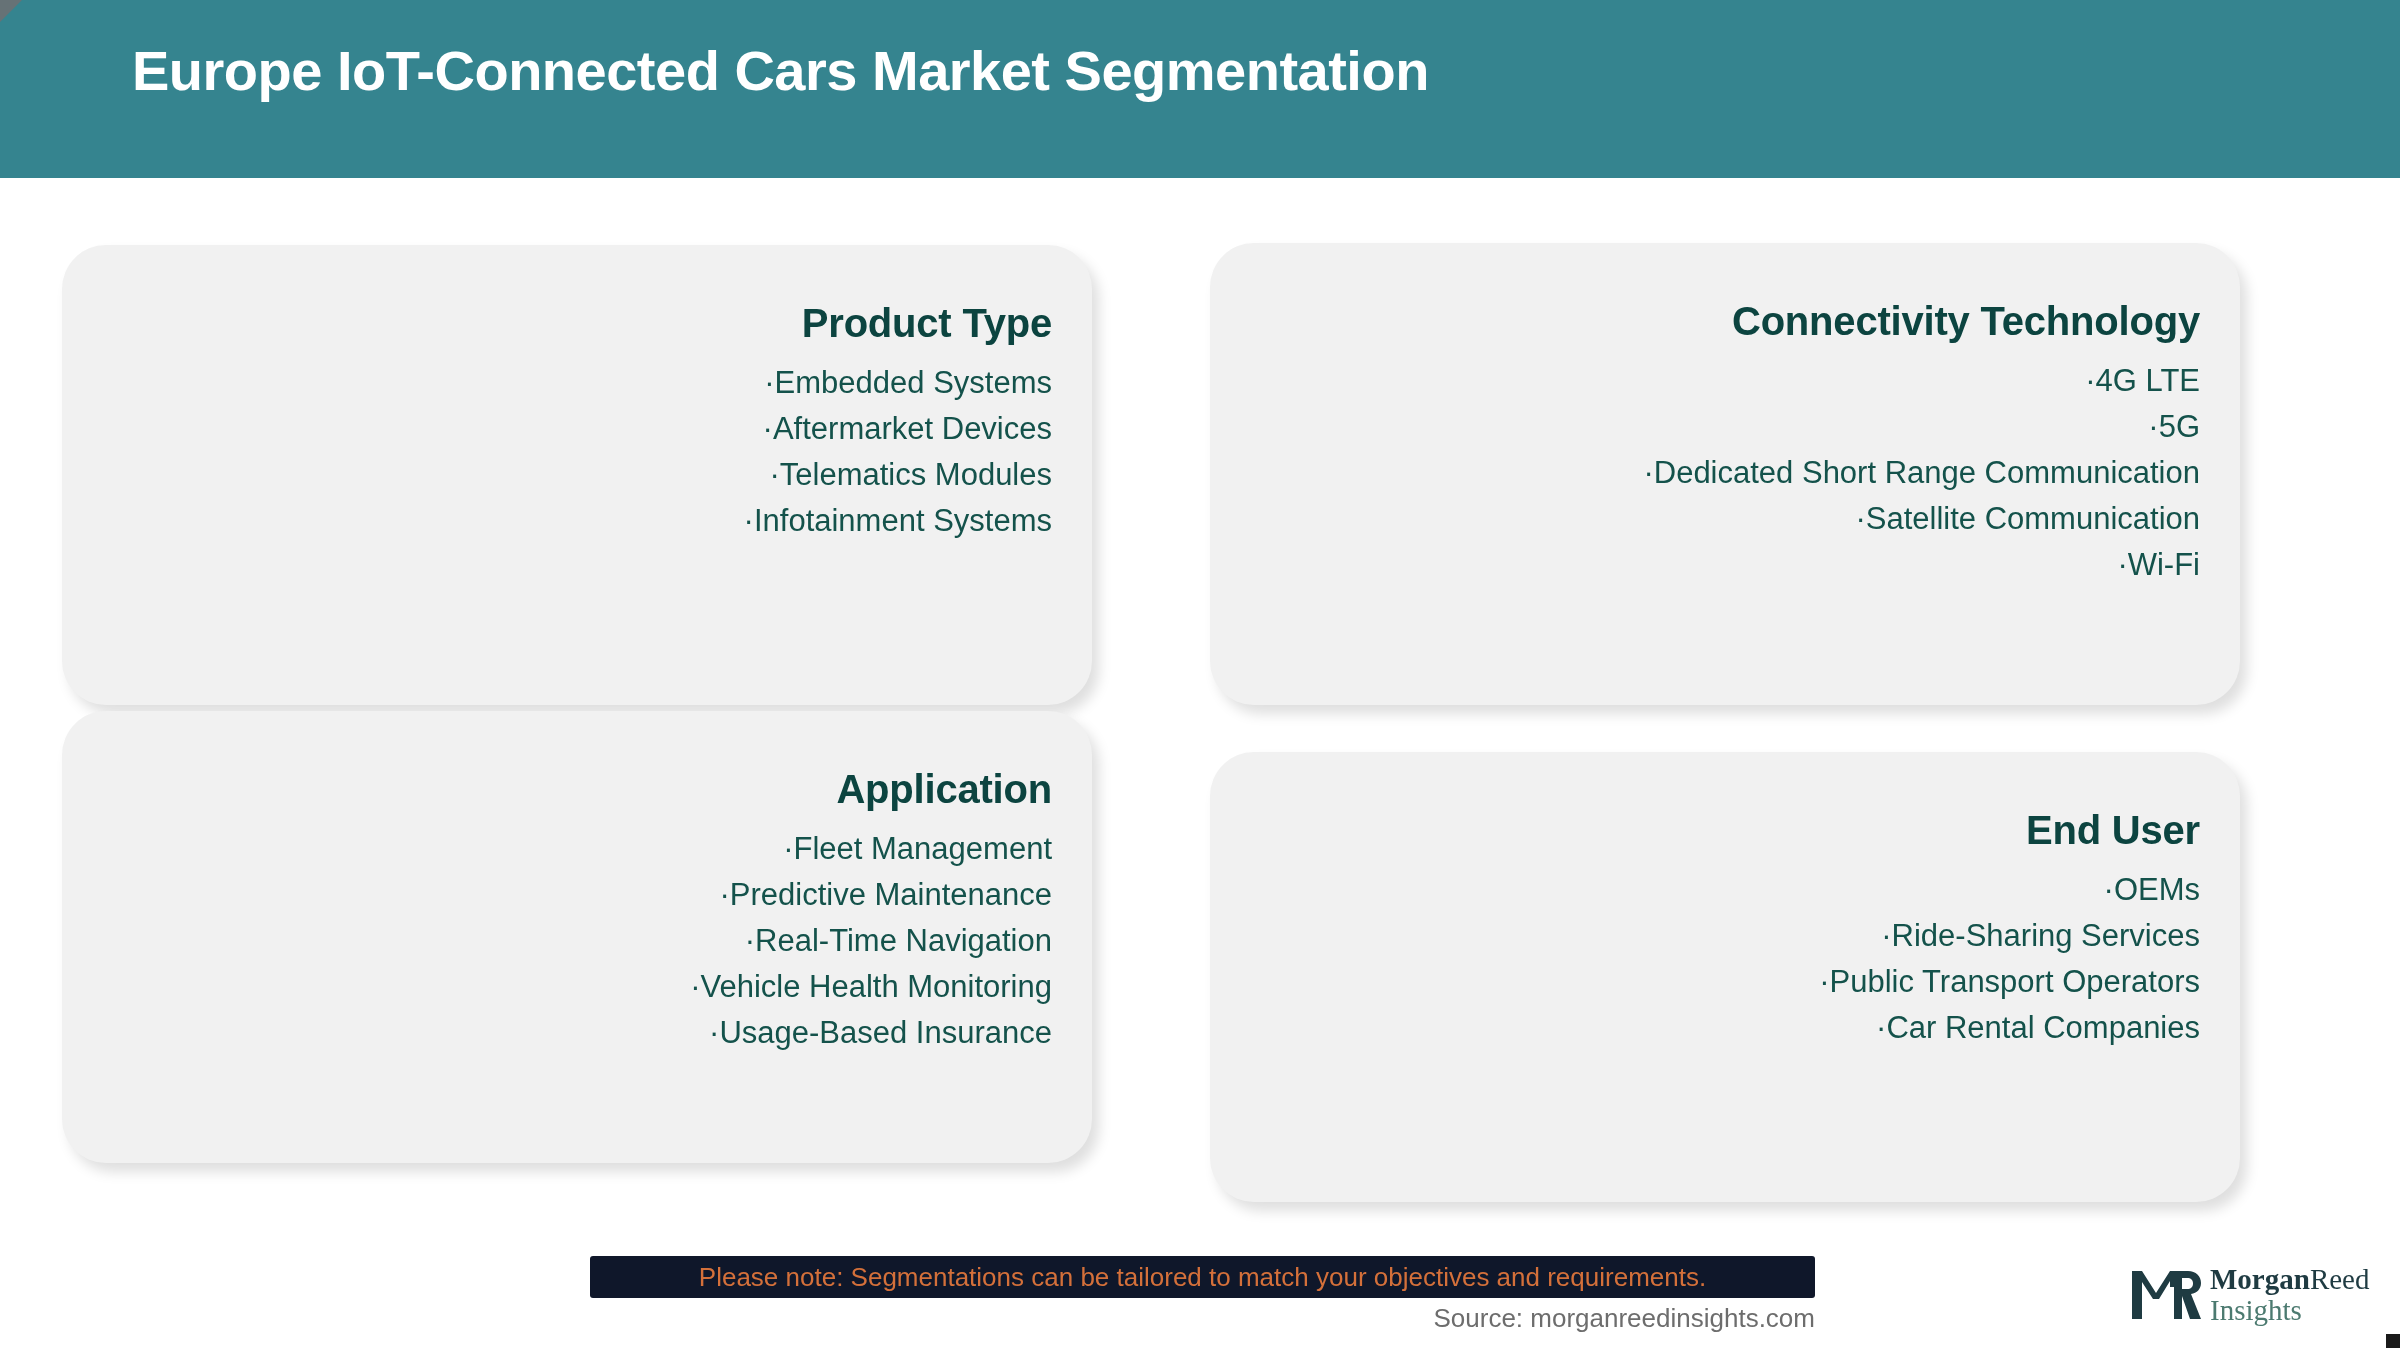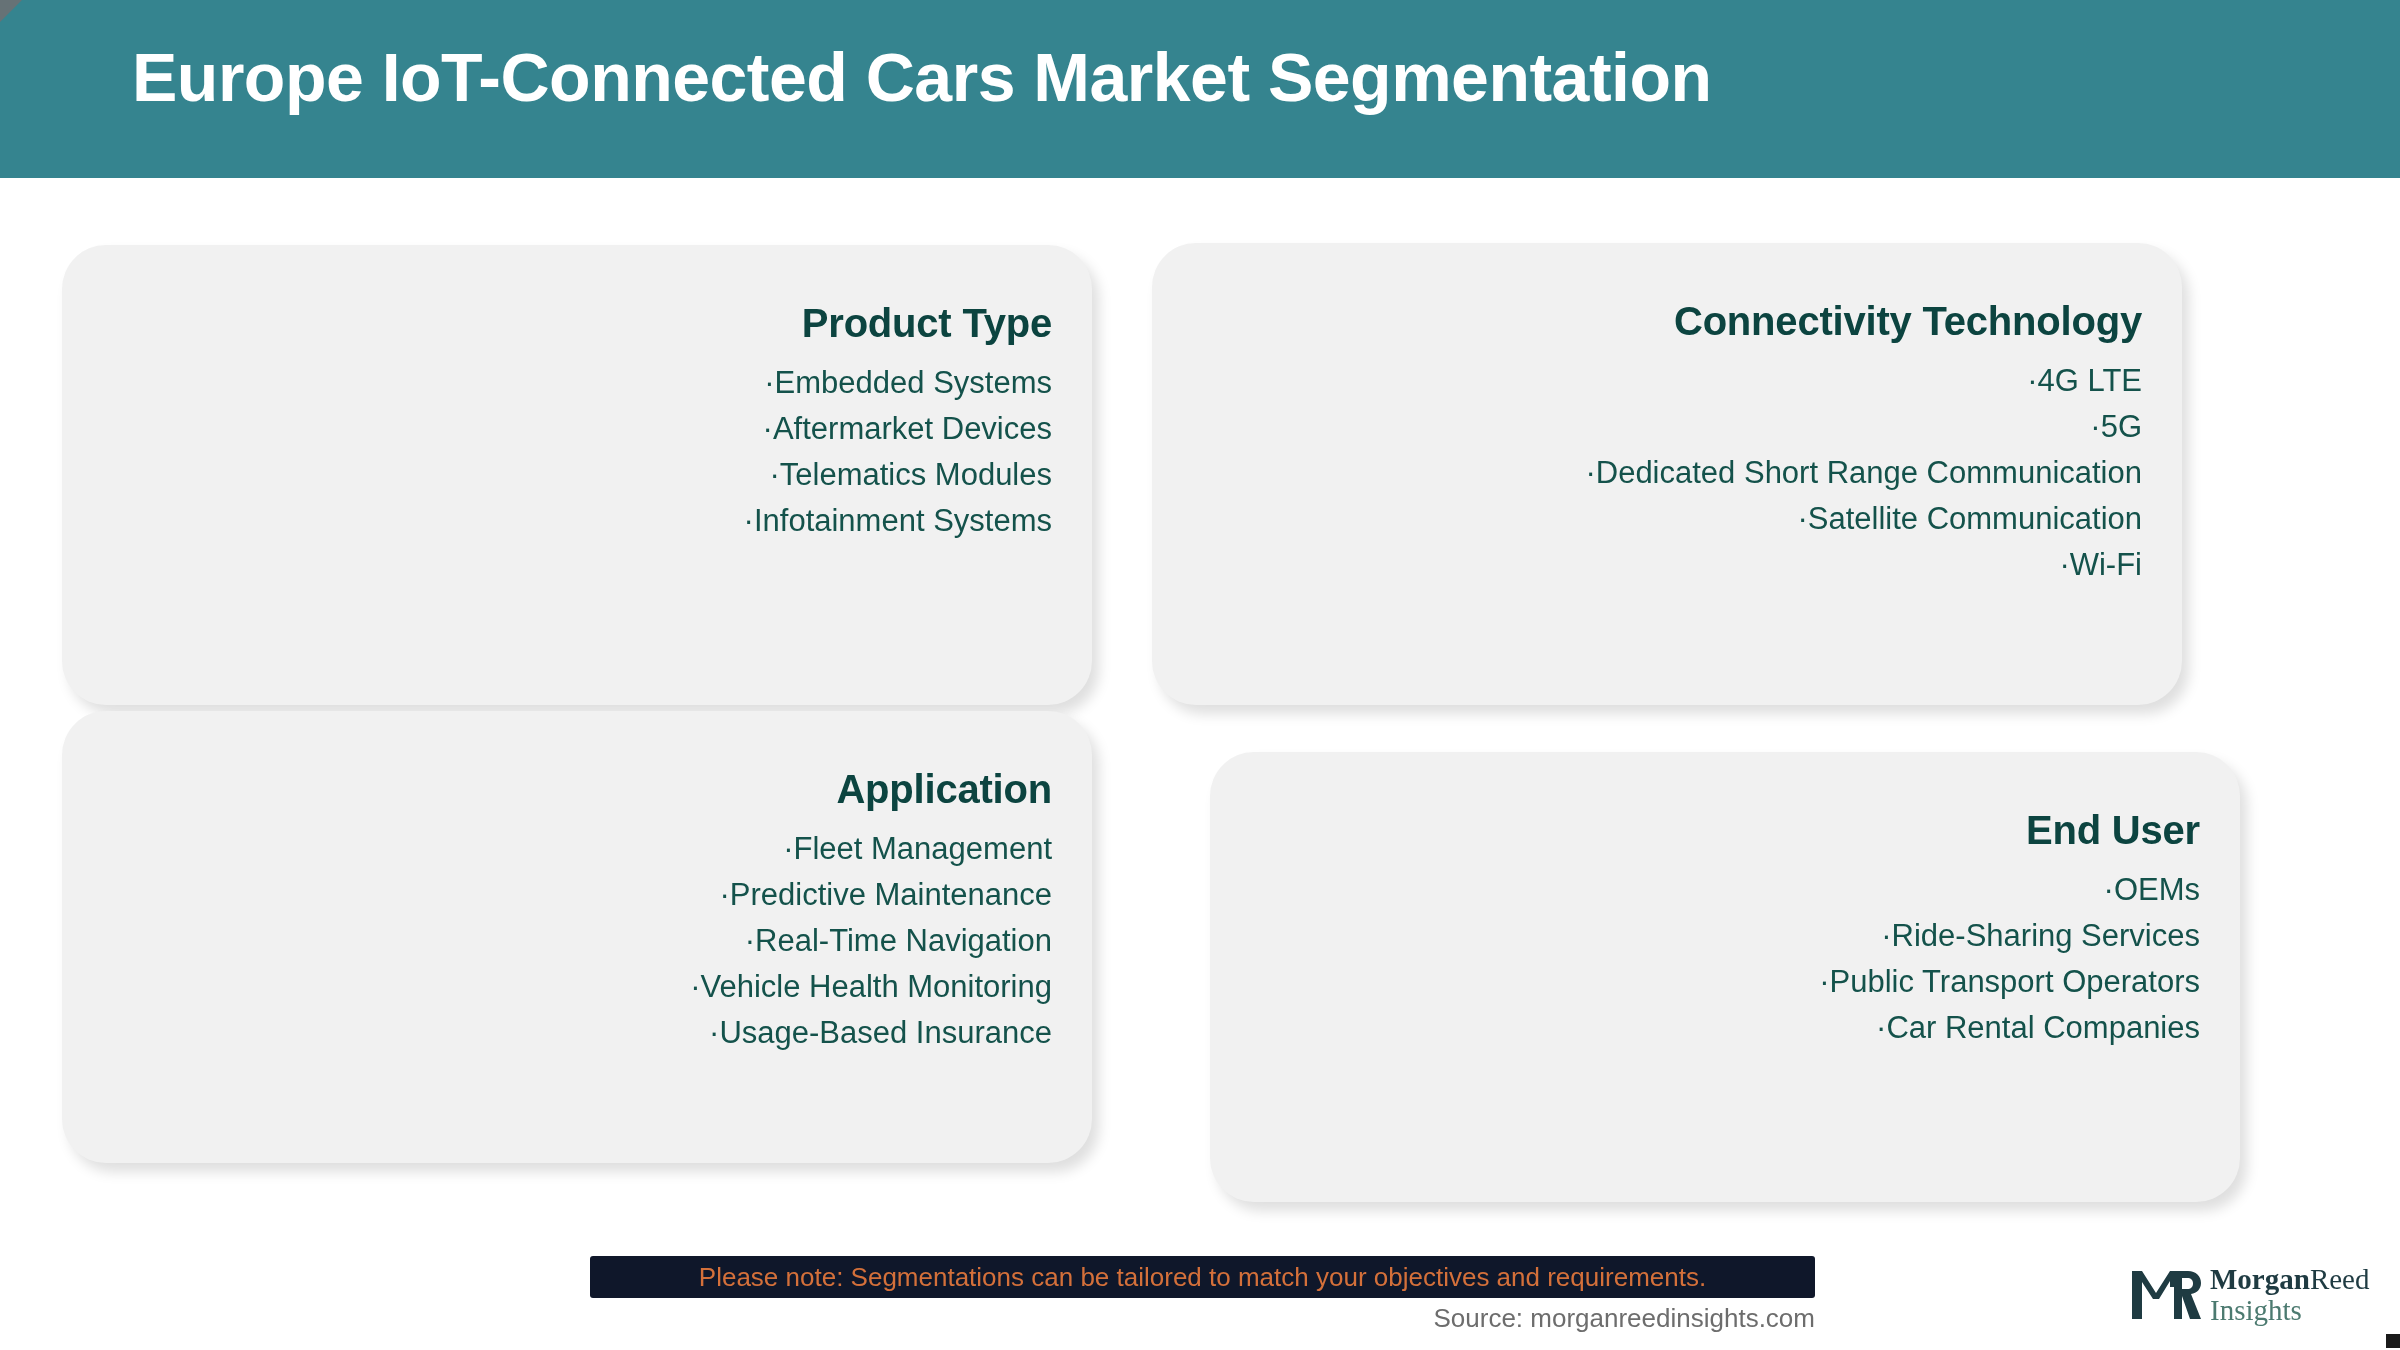--- a/index.html
+++ b/index.html
@@ -34,21 +34,21 @@
     width: 0;
     height: 0;
     border-left: 22px solid #6e6e72;
     border-bottom: 22px solid transparent;
     opacity: 0.85;
   }
   #page-title {
     position: absolute;
     left: 132px;
     top: 38px;
-    font-size: 68px;
+    font-size: 56px;
     font-weight: bold;
     color: #ffffff;
     letter-spacing: -0.5px;
     white-space: nowrap;
   }
 
   
   .card {
     position: absolute;
     background: #f1f1f1;
@@ -83,21 +83,21 @@
     white-space: nowrap;
     font-weight: normal;
   }
   .card-list li .bullet {
     display: inline-block;
     width: 18px;
   }
 
   
   #card-product-type      { left: 62px;   top: 245px;  width: 1030px; height: 460px; }
-  #card-connectivity      { left: 1152px; top: 243px;  width: 1030px; height: 462px; }
+  #card-connectivity      { left: 1210px; top: 243px;  width: 1030px; height: 462px; }
   #card-application       { left: 62px;   top: 711px;  width: 1030px; height: 452px; }
   #card-end-user          { left: 1210px; top: 752px;  width: 1030px; height: 450px; }
 
   
   #note-banner {
     position: absolute;
     left: 590px;
     top: 1256px;
     width: 1225px;
     height: 42px;

